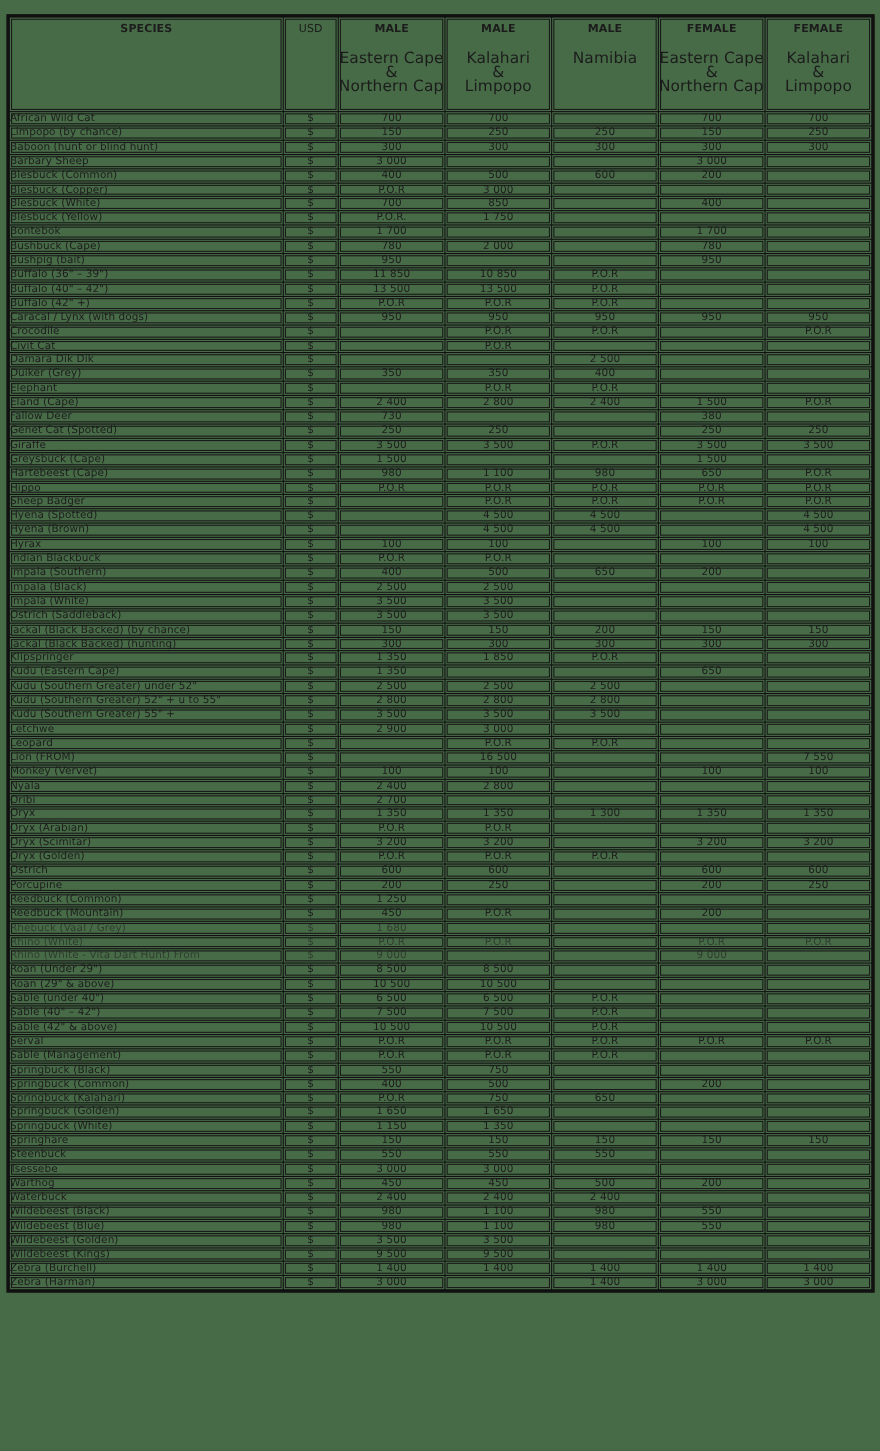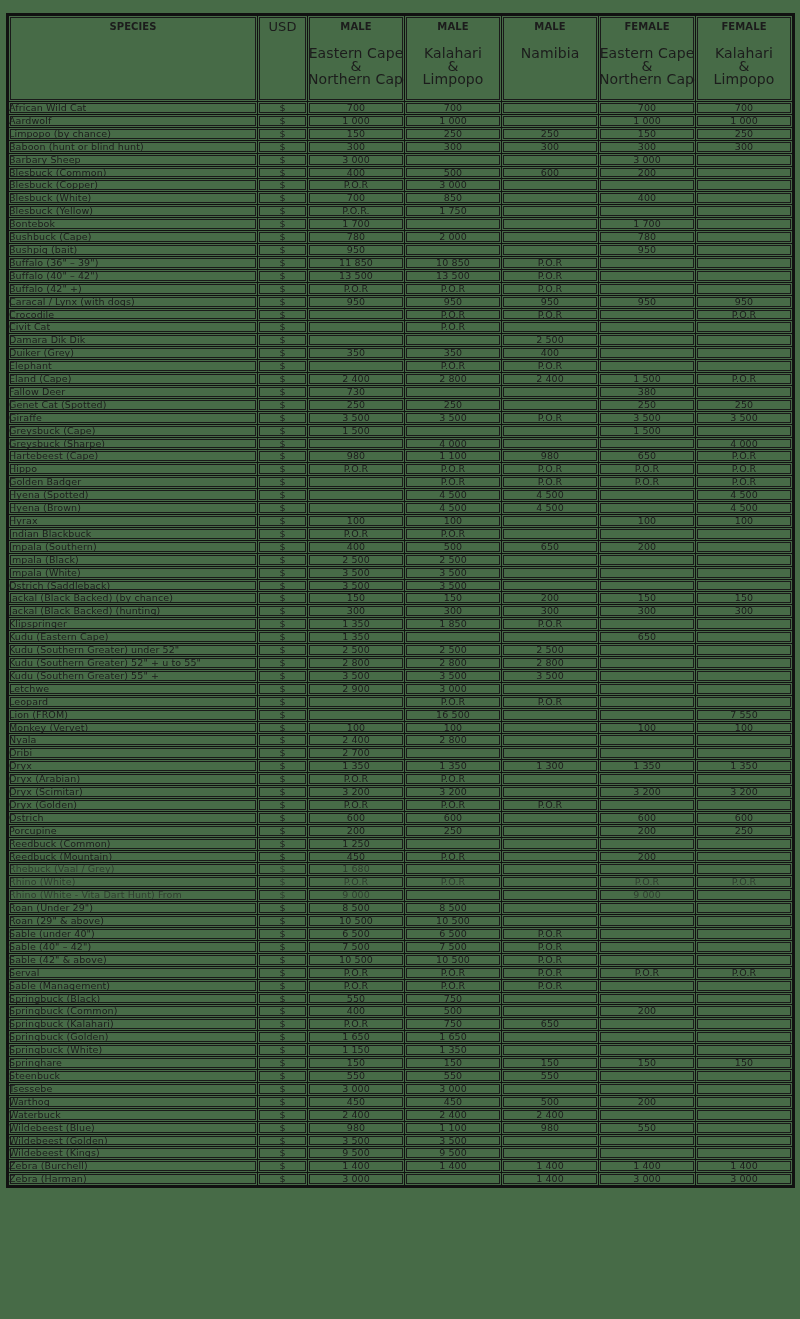--- a/index.html
+++ b/index.html
@@ -67,48 +67,39 @@
         <col class="c-usd">
         <col class="c-v">
         <col class="c-v">
         <col class="c-v">
         <col class="c-v">
         <col class="c-v">
     </colgroup>
     <thead>
       <tr>
         <th><span>SPECIES</span></th>
-        <th><span style="font-size:13px;font-weight:normal">USD</span></th>
+        <th><span style="font-size:10px;font-weight:normal">USD</span></th>
         <th><span>MALE</span><span class="region">Eastern Cape<br>&amp;<br>Northern Cape</span></th>
         <th><span>MALE</span><span class="region">Kalahari<br>&amp;<br>Limpopo</span></th>
         <th><span>MALE</span><span class="region">Namibia</span></th>
         <th><span>FEMALE</span><span class="region">Eastern Cape<br>&amp;<br>Northern Cape</span></th>
         <th><span>FEMALE</span><span class="region">Kalahari<br>&amp;<br>Limpopo</span></th>
       </tr>
     </thead>
     <tbody id="rows">
         <tr>
           <td class="sp">African Wild Cat</td>
           <td class="cur">$</td>
           <td class="val">700</td>
           <td class="val">700</td>
           <td class="val"></td>
           <td class="val">700</td>
           <td class="val">700</td>
         </tr>
         <tr>
-          <td class="sp">Aardwolf</td>
-          <td class="cur">$</td>
-          <td class="val">1 000</td>
-          <td class="val">1 000</td>
-          <td class="val"></td>
-          <td class="val">1 000</td>
-          <td class="val">1 000</td>
-        </tr>
-        <tr>
           <td class="sp">Limpopo (by chance)</td>
           <td class="cur">$</td>
           <td class="val">150</td>
           <td class="val">250</td>
           <td class="val">250</td>
           <td class="val">150</td>
           <td class="val">250</td>
         </tr>
         <tr>
           <td class="sp">Baboon (hunt or blind hunt)</td>
@@ -311,48 +302,39 @@
         <tr>
           <td class="sp">Greysbuck (Cape)</td>
           <td class="cur">$</td>
           <td class="val">1 500</td>
           <td class="val"></td>
           <td class="val"></td>
           <td class="val">1 500</td>
           <td class="val"></td>
         </tr>
         <tr>
-          <td class="sp">Greysbuck (Sharpe)</td>
-          <td class="cur">$</td>
-          <td class="val"></td>
-          <td class="val">4 000</td>
-          <td class="val"></td>
-          <td class="val"></td>
-          <td class="val">4 000</td>
-        </tr>
-        <tr>
           <td class="sp">Hartebeest (Cape)</td>
           <td class="cur">$</td>
           <td class="val">980</td>
           <td class="val">1 100</td>
           <td class="val">980</td>
           <td class="val">650</td>
           <td class="val">P.O.R</td>
         </tr>
         <tr>
           <td class="sp">Hippo</td>
           <td class="cur">$</td>
           <td class="val">P.O.R</td>
           <td class="val">P.O.R</td>
           <td class="val">P.O.R</td>
           <td class="val">P.O.R</td>
           <td class="val">P.O.R</td>
         </tr>
         <tr>
-          <td class="sp">Golden Badger</td>
+          <td class="sp">Sheep Badger</td>
           <td class="cur">$</td>
           <td class="val"></td>
           <td class="val">P.O.R</td>
           <td class="val">P.O.R</td>
           <td class="val">P.O.R</td>
           <td class="val">P.O.R</td>
         </tr>
         <tr>
           <td class="sp">Hyena (Spotted)</td>
           <td class="cur">$</td>
@@ -788,20 +770,29 @@
         <tr>
           <td class="sp">Waterbuck</td>
           <td class="cur">$</td>
           <td class="val">2 400</td>
           <td class="val">2 400</td>
           <td class="val">2 400</td>
           <td class="val"></td>
           <td class="val"></td>
         </tr>
         <tr>
+          <td class="sp">Wildebeest (Black)</td>
+          <td class="cur">$</td>
+          <td class="val">980</td>
+          <td class="val">1 100</td>
+          <td class="val">980</td>
+          <td class="val">550</td>
+          <td class="val"></td>
+        </tr>
+        <tr>
           <td class="sp">Wildebeest (Blue)</td>
           <td class="cur">$</td>
           <td class="val">980</td>
           <td class="val">1 100</td>
           <td class="val">980</td>
           <td class="val">550</td>
           <td class="val"></td>
         </tr>
         <tr>
           <td class="sp">Wildebeest (Golden)</td>

